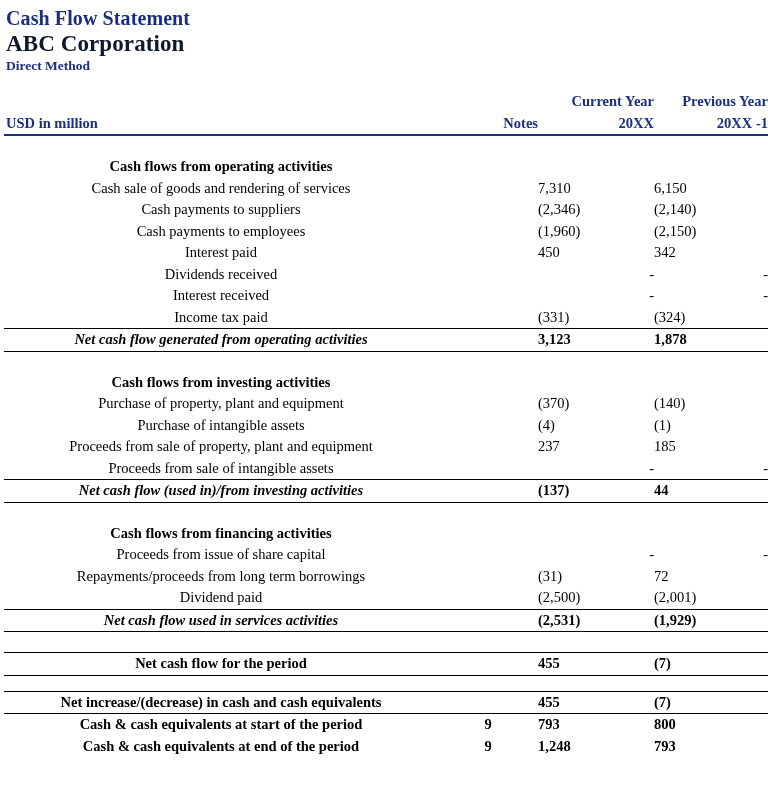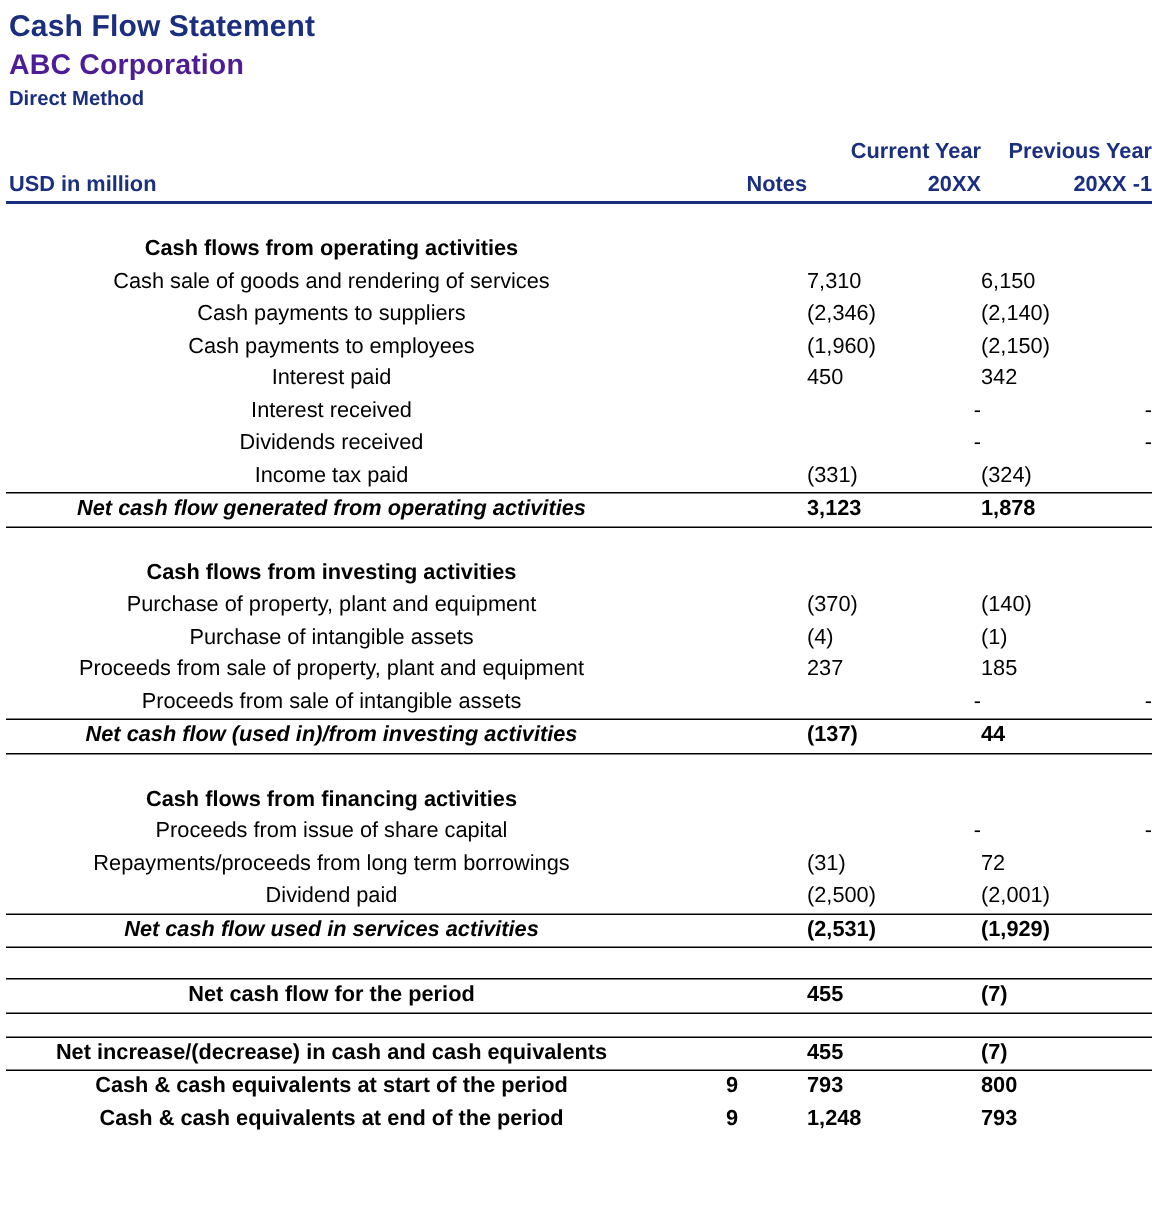--- a/index.html
+++ b/index.html
@@ -13,35 +13,36 @@
     font-family: "Liberation Sans", sans-serif;
     color: #000000;
     overflow: hidden;
   }
   .page {
     width: 616px;
     height: 809px;
     position: relative;
     box-sizing: border-box;
     padding: 4px 2px 0 4px;
+    font-family: Liberation Serif, serif;
   }
 
   
   .title-block { padding: 1px 0 0 2px; }
   .doc-title {
     font-size: 20px;
     font-weight: bold;
     color: #1b2f80;
     line-height: 26px;
     letter-spacing: 0.1px;
   }
   .doc-subtitle {
-    font-size: 19px;
-    font-weight: bold;
-    color: #4c1d95;
+    font-size: 23px;
+    font-weight: bold;
+    color: #0f172a;
     line-height: 25px;
     letter-spacing: 0.1px;
   }
   .doc-method {
     font-size: 13.5px;
     font-weight: bold;
     color: #1b2f80;
     line-height: 19px;
   }
 
@@ -183,27 +184,27 @@
         <td class="num">(1,960)</td>
         <td class="num">(2,150)</td>
       </tr>
       <tr class="item">
         <td class="label">Interest paid</td>
         <td class="notes"></td>
         <td class="num">450</td>
         <td class="num">342</td>
       </tr>
       <tr class="item">
+        <td class="label">Dividends received</td>
+        <td class="notes"></td>
+        <td class="num-dash">-</td>
+        <td class="num-dash">-</td>
+      </tr>
+      <tr class="item">
         <td class="label">Interest received</td>
-        <td class="notes"></td>
-        <td class="num-dash">-</td>
-        <td class="num-dash">-</td>
-      </tr>
-      <tr class="item">
-        <td class="label">Dividends received</td>
         <td class="notes"></td>
         <td class="num-dash">-</td>
         <td class="num-dash">-</td>
       </tr>
       <tr class="item">
         <td class="label">Income tax paid</td>
         <td class="notes"></td>
         <td class="num">(331)</td>
         <td class="num">(324)</td>
       </tr>

